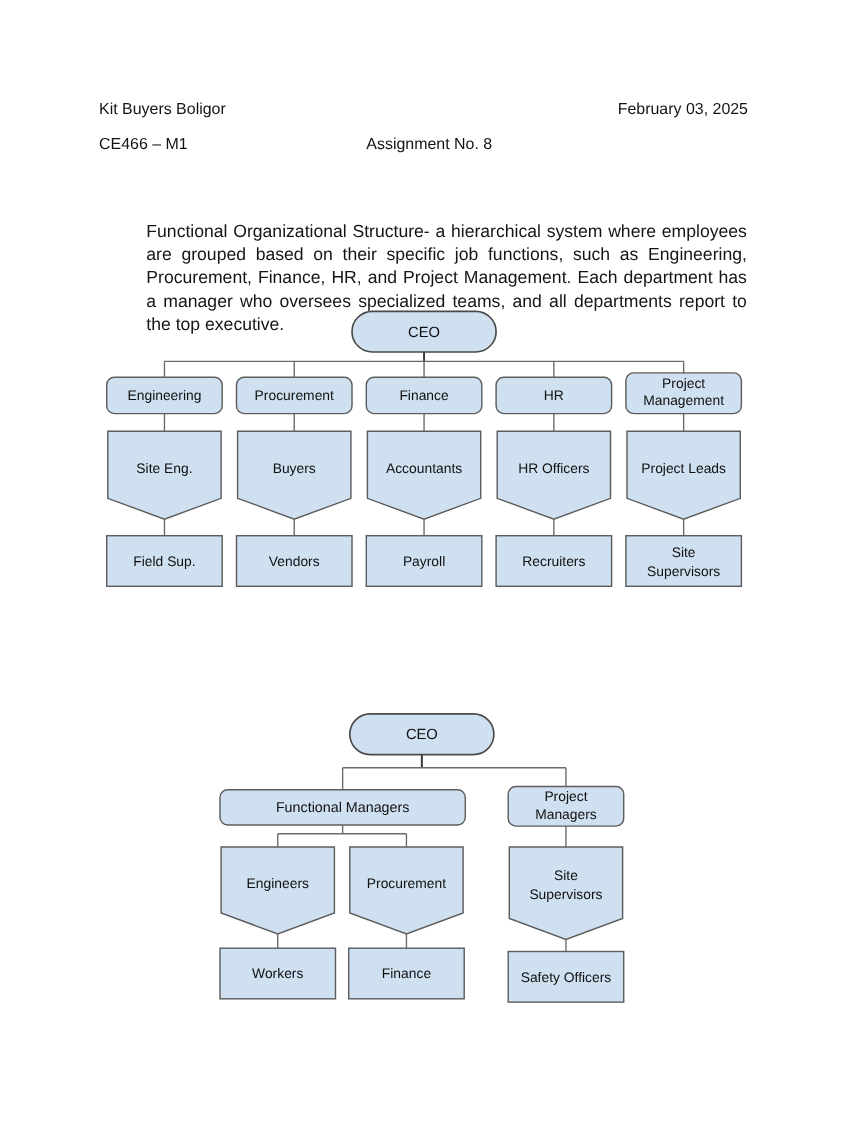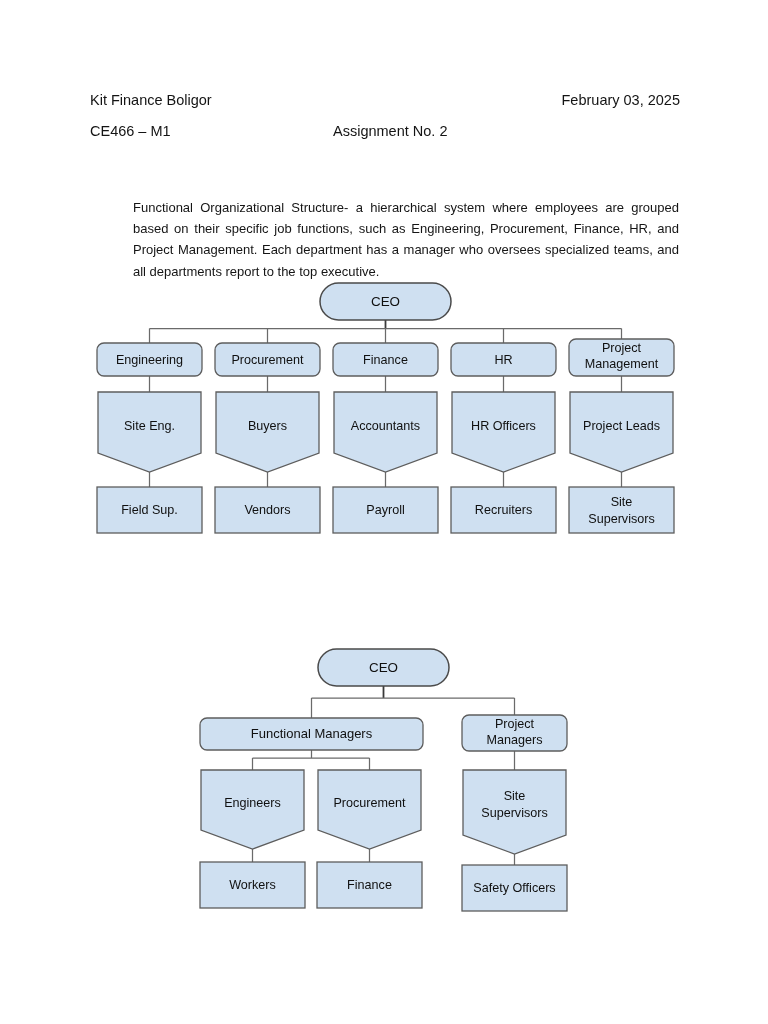--- a/index.html
+++ b/index.html
@@ -35,21 +35,21 @@
   .hdr-left   { position: absolute; left: 0;     top: 0; white-space: nowrap; }
   .hdr-right  { position: absolute; right: 0;    top: 0; white-space: nowrap; margin-left: 32px; }
   .hdr-center { position: absolute; left: 243px; top: 0; white-space: nowrap; }
 
   
   .intro {
     position: absolute;
     left: 133px;
     top: 184px;
     width: 546px;
-    font-size: 13px;
+    font-size: 16px;
     line-height: 21.2px;
     text-align: justify;
     color: #151515;
   }
 
   
   .diagram {
     position: absolute;
     left: 0;
     width: 628px;
@@ -89,26 +89,26 @@
     dominant-baseline: middle;
   }
   .nd-label.ceo { font-size: 13.4px; }
   .nd-label.wide { font-size: 13px; }
 </style>
 </head>
 <body>
 
 <div class="doc-header">
   <div class="hdr-row">
-    <span class="hdr-left">Kit Finance Boligor</span>
+    <span class="hdr-left">Kit Buyers Boligor</span>
     <span class="hdr-right">February 03, 2025</span>
   </div>
   <div class="hdr-row">
     <span class="hdr-left">CE466 – M1</span>
-    <span class="hdr-center">Assignment No. 2</span>
+    <span class="hdr-center">Assignment No. 8</span>
   </div>
 </div>
 
 <p class="intro">Functional Organizational Structure- a hierarchical system where employees are grouped based on their specific job functions, such as Engineering, Procurement, Finance, HR, and Project Management. Each department has a manager who oversees specialized teams, and all departments report to the top executive.</p>
 
 <div class="diagram" id="diagram-functional">
   <svg width="768" height="270" viewBox="0 0 768 270" xmlns="http://www.w3.org/2000/svg">
 
     <g>
       <path class="conn-stem" d="M385.5 44 L385.5 52.5"></path>

